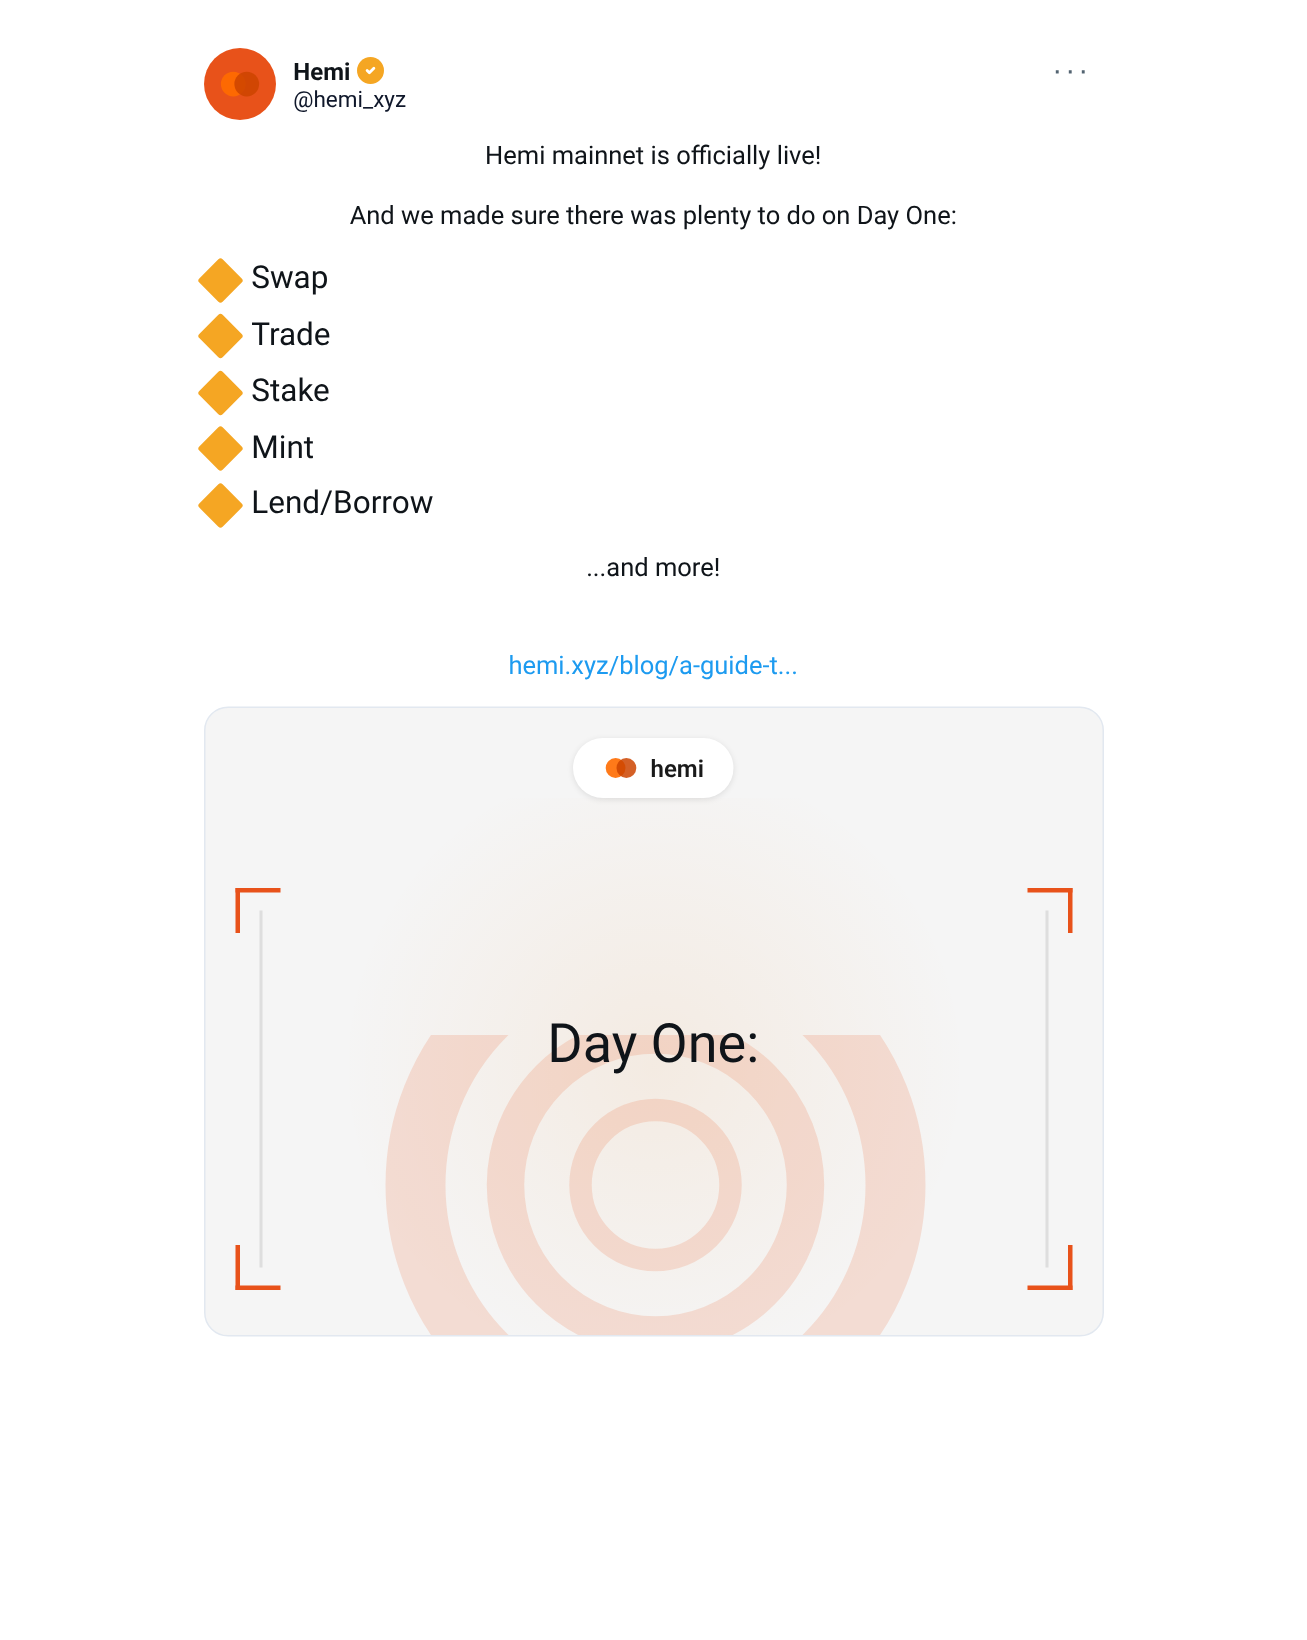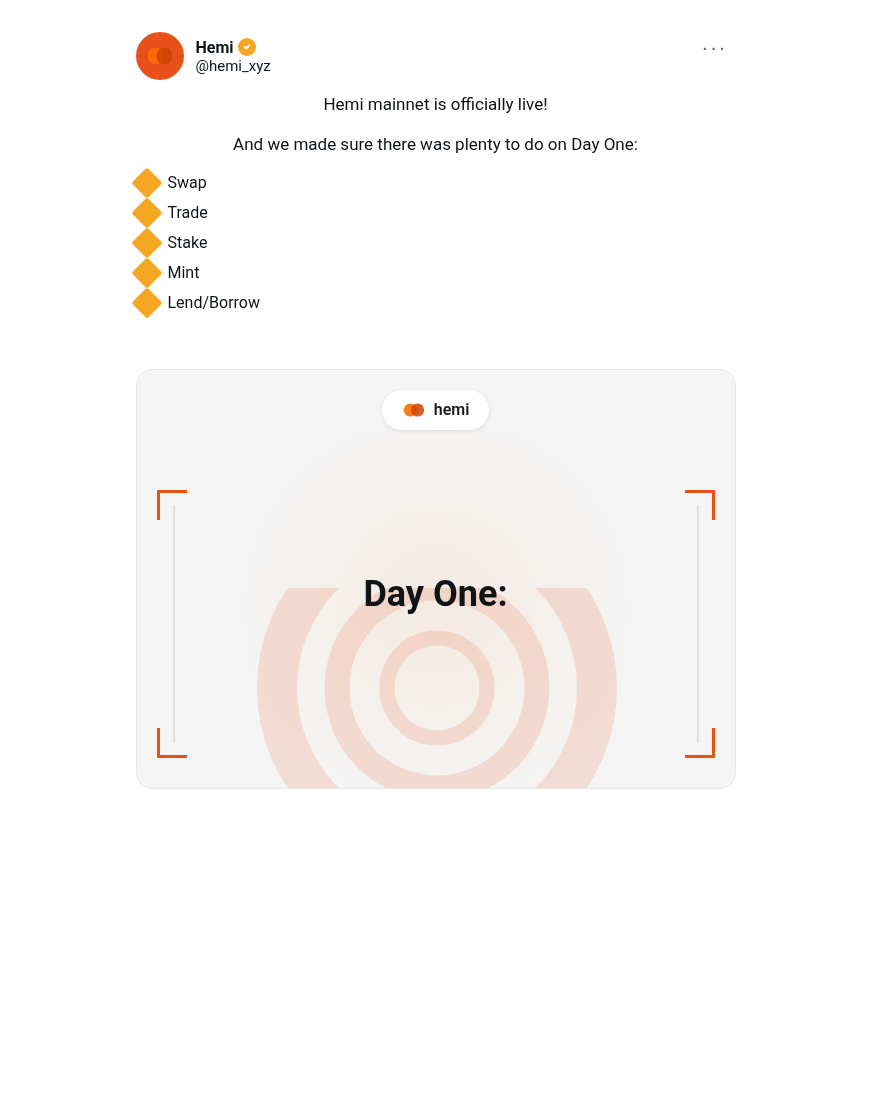--- a/index.html
+++ b/index.html
@@ -105,21 +105,21 @@
     .bullet-list {
       list-style: none;
       margin-bottom: 14px;
     }
 
     .bullet-list li {
       display: flex;
       align-items: center;
       gap: 10px;
       margin-bottom: 6px;
-      font-size: 16px;
+      font-size: 21px;
       line-height: 1.5;
     }
 
     .diamond-icon {
       width: 22px;
       height: 22px;
       background: #f5a623;
       transform: rotate(45deg);
       flex-shrink: 0;
       border-radius: 2px;
@@ -242,21 +242,21 @@
       top: 75px;
       bottom: 45px;
       width: 2px;
       background: rgba(200,200,200,0.5);
     }
     .line-left { left: 36px; }
     .line-right { right: 36px; }
 
     .card-title {
       font-size: 36px;
-      font-weight: 700;
+      font-weight: 400;
       color: #0f1419;
       margin-bottom: 10px;
       position: relative;
       z-index: 1;
     }
 
     .card-subtitle {
       font-size: 22px;
       color: #333;
       font-weight: 400;
@@ -325,23 +325,25 @@
       <li>
         <div class="diamond-icon"></div>
         <span>Mint</span>
       </li>
       <li>
         <div class="diamond-icon"></div>
         <span>Lend/Borrow</span>
       </li>
     </ul>
 
+    <p>...and more!</p>
     <br>
 
 
+    <a class="link-text" href="#">hemi.xyz/blog/a-guide-t...</a>
   </div>
 
   <div class="card-container">
     <div class="card-header-pill">
       <svg class="hemi-logo-small" viewBox="0 0 40 40" xmlns="http://www.w3.org/2000/svg">
         <circle cx="14" cy="20" r="11" fill="#ff6b00" opacity="0.9"></circle>
         <circle cx="26" cy="20" r="11" fill="#cc4400" opacity="0.85"></circle>
       </svg>
       <span class="hemi-text">hemi</span>
     </div>

